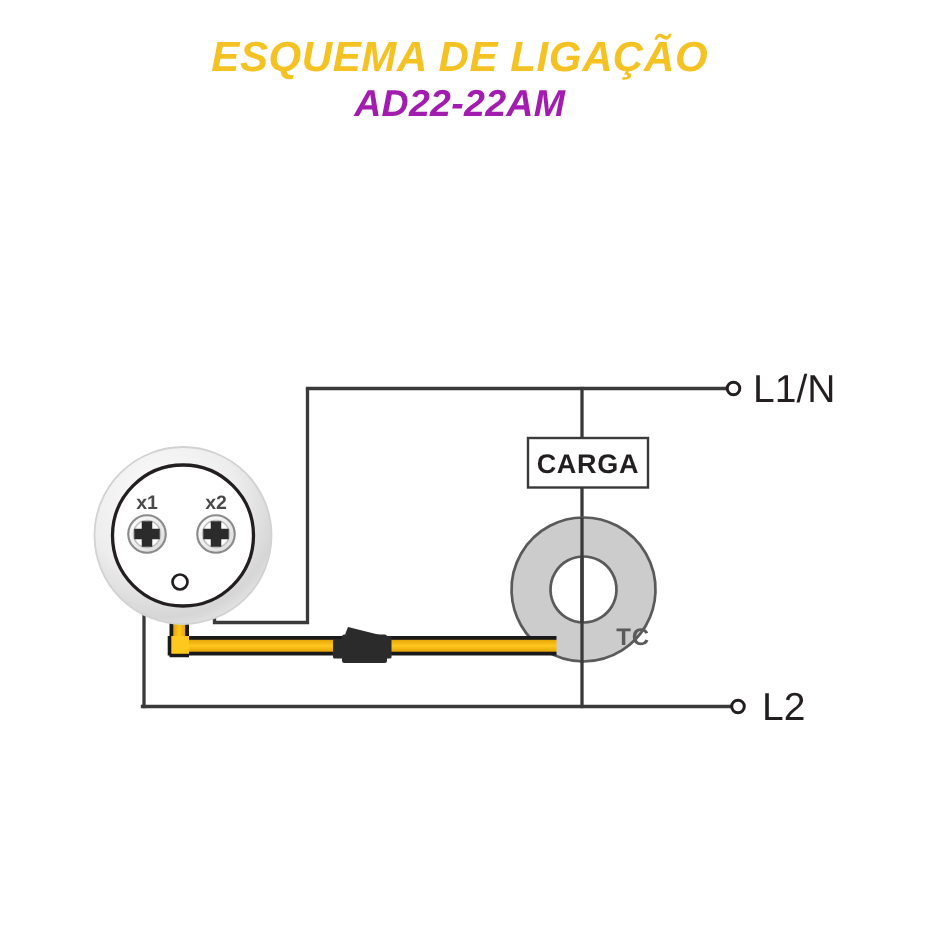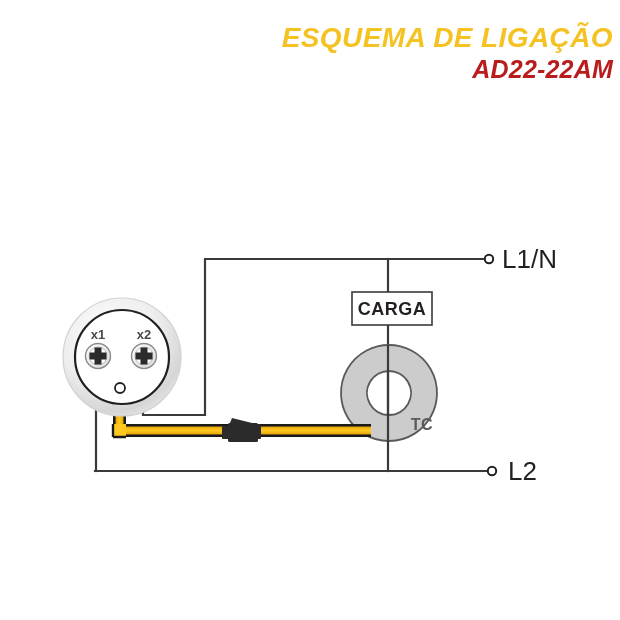--- a/index.html
+++ b/index.html
@@ -19,41 +19,41 @@
     position: relative;
     width: 620px;
     height: 620px;
     background: #ffffff;
   }
   .title-block {
     position: absolute;
     top: 22px;
     left: 0;
     width: 613px;
-    text-align: right;
+    text-align: center;
     line-height: 1.12;
   }
   .title-main {
     display: block;
     font-family: "Liberation Sans", "DejaVu Sans", sans-serif;
     font-style: italic;
     font-weight: bold;
     font-size: 28px;
     letter-spacing: 0.4px;
     color: #F4C323;
     white-space: nowrap;
   }
   .title-sub {
     display: block;
     font-family: "Liberation Sans", "DejaVu Sans", sans-serif;
     font-style: italic;
     font-weight: bold;
     font-size: 25px;
     letter-spacing: 0.2px;
-    color: #b91c1c;
+    color: #a21caf;
     margin-top: 2px;
     white-space: nowrap;
   }
   #diagram {
     position: absolute;
     top: 0;
     left: 0;
     width: 620px;
     height: 620px;
   }

